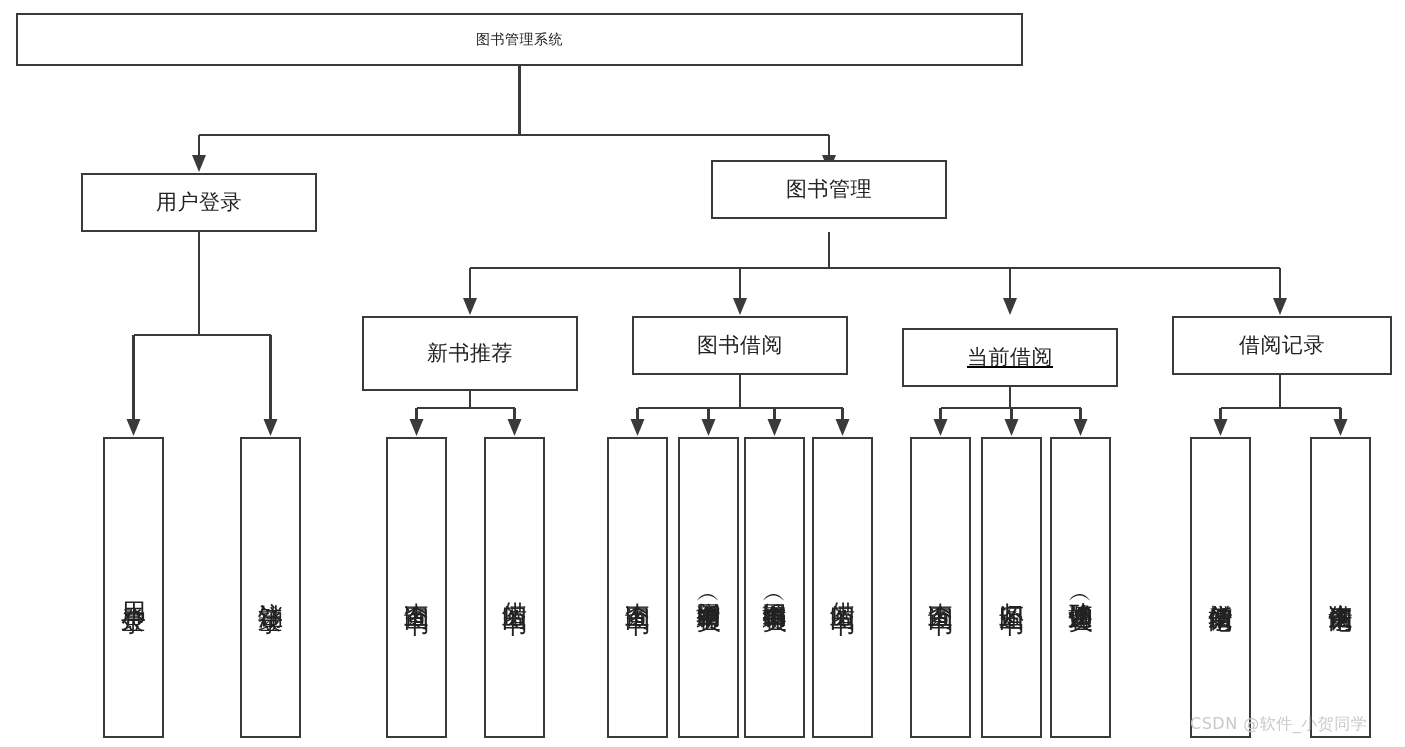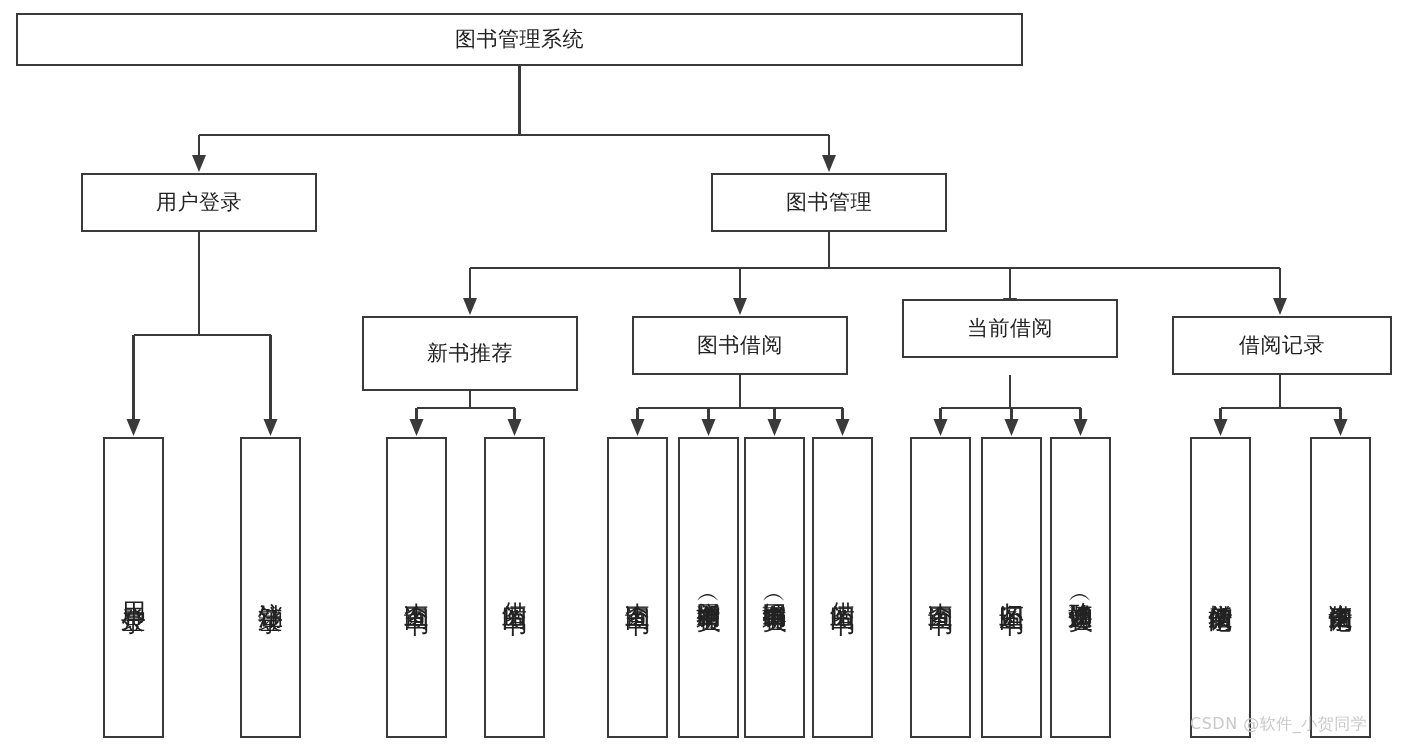--- a/index.html
+++ b/index.html
@@ -41,21 +41,21 @@
     text-align: center;
     line-height: 1.08;
     white-space: nowrap;
   }
   
   .node.h .node-label {
     font-size: 21px;
     letter-spacing: 0.5px;
   }
   .node.root .node-label {
-    font-size: 21px;
+    font-size: 14px;
   }
   
   .node.v {
     align-items: center;
     justify-content: center;
     padding: 4px 0;
   }
   .node.v .node-label {
     writing-mode: vertical-rl;
     text-orientation: upright;
@@ -138,30 +138,30 @@
       <line x1="1340.5" y1="408" x2="1340.5" y2="421" stroke="#3a3a3a" stroke-width="2.4" shape-rendering="crispEdges"></line>
       <path d="M 1333.5 419 L 1347.5 419 L 1340.5 436 Z" fill="#3a3a3a"></path>
     </svg>
   <div id="nodes">
       <div class="node h root" style="left: 16px; top: 13px; width: 1007px; height: 53px;">
         <span class="node-label">图书管理系统</span>
       </div>
       <div class="node h" style="left: 81px; top: 173px; width: 236px; height: 59px;">
         <span class="node-label">用户登录</span>
       </div>
-      <div class="node h" style="left: 711px; top: 173px; width: 236px; height: 59px;">
+      <div class="node h" style="left: 711px; top: 160px; width: 236px; height: 59px;">
         <span class="node-label">图书管理</span>
       </div>
       <div class="node h" style="left: 362px; top: 316px; width: 216px; height: 75px;">
         <span class="node-label">新书推荐</span>
       </div>
       <div class="node h" style="left: 632px; top: 316px; width: 216px; height: 59px;">
         <span class="node-label">图书借阅</span>
       </div>
-      <div class="node h" style="left: 902px; top: 299px; width: 216px; height: 59px;">
+      <div class="node h" style="left: 902px; top: 328px; width: 216px; height: 59px; text-decoration: underline;">
         <span class="node-label">当前借阅</span>
       </div>
       <div class="node h" style="left: 1172px; top: 316px; width: 220px; height: 59px;">
         <span class="node-label">借阅记录</span>
       </div>
       <div class="node v" style="left: 103px; top: 437px; width: 61px; height: 301px;">
         <span class="node-label">用户登录</span>
       </div>
       <div class="node v" style="left: 240px; top: 437px; width: 61px; height: 301px;">
         <span class="node-label">注销登录</span>

